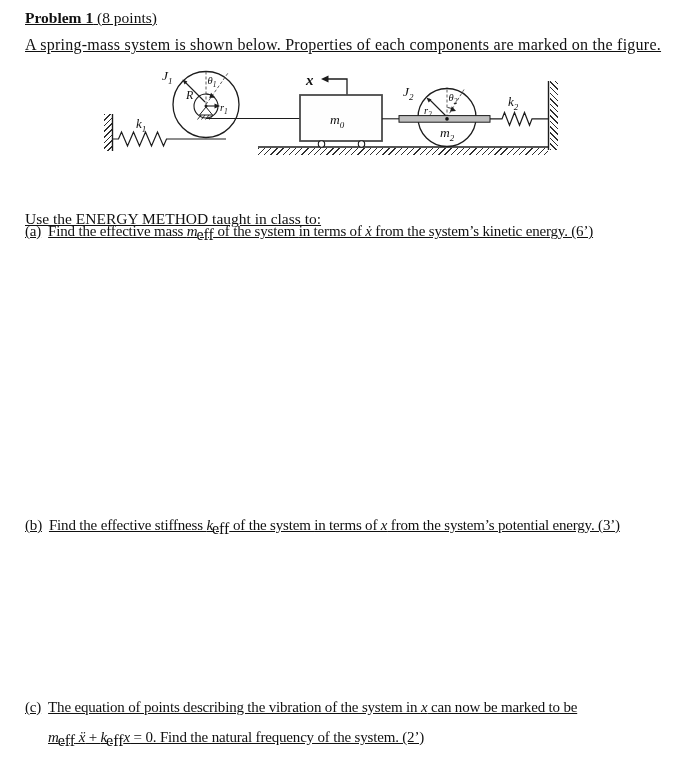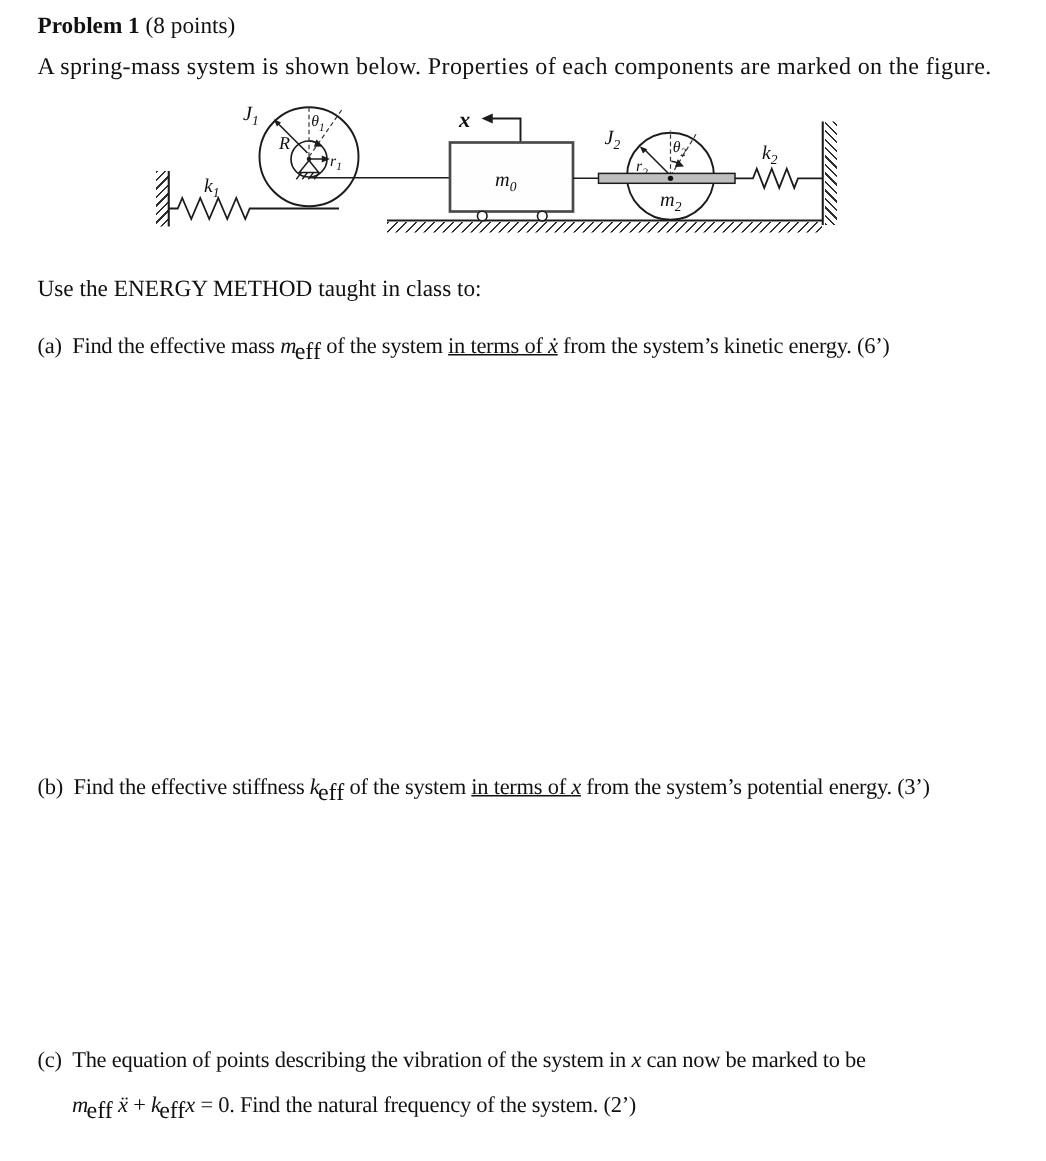--- a/index.html
+++ b/index.html
@@ -1,20 +1,20 @@
 <!DOCTYPE html>
 <html><head>
 <meta charset="utf-8">
 <style>
   html,body{margin:0;padding:0;}
   body{
     width:697px;height:774px;background:#ffffff;position:relative;overflow:hidden;
     font-family:"Liberation Serif","DejaVu Serif",serif;color:#111;
   }
-  .line{position:absolute;white-space:nowrap;font-size:15.5px;line-height:19px;}
+  .line{position:absolute;white-space:nowrap;font-size:15.5px;line-height:19px;text-decoration:underline;}
   .b{font-weight:bold;}
   .it{font-style:italic;}
   .sub{font-size:16px;vertical-align:-4px;margin-left:-1px;letter-spacing:0;}
   .ul{text-decoration:underline;}
   .plabel{margin-right:7px;}
   .tight{font-size:15px;letter-spacing:-0.18px;}
   .intro{font-size:16px;letter-spacing:0.25px;}
   
   .figure{position:absolute;left:0;top:60px;width:697px;height:116px;}
   .figure svg{position:absolute;left:0;top:0;}
@@ -110,21 +110,21 @@
     <rect x="399" y="115.6" width="91" height="6.6" fill="#bfbfbf" stroke="#1c1c1c" stroke-width="1"></rect>
     <circle cx="447" cy="118.9" r="1.8" fill="#101010"></circle>
 
     <g fill="none" stroke="#1c1c1c" stroke-width="1.2">
       <polyline points="490,118.9 502,118.9 504.5,112.5 509.5,125.3 514.5,112.5 519.5,125.3 524.5,112.5 529.5,125.3 532,118.9 548.5,118.9"></polyline>
     </g>
     <text x="508" y="106" font-size="13"><tspan>k</tspan><tspan dy="3.5" font-size="9">2</tspan></text>
   </svg>
 </div>
 
-<div class="line" style="left:25px;top:183px;">Use the ENERGY METHOD taught in class to:</div>
+<div class="line" style="left:25px;top:209px;">Use the ENERGY METHOD taught in class to:</div>
 
 <div class="line tight" style="left:25px;top:222px;">
   <span class="plabel">(a)</span><span>Find the effective mass </span><span class="it">m</span><span class="sub">eff</span><span> of the system </span><span class="ul"><span>in terms of </span><span class="it">ẋ</span></span><span> from the system’s kinetic energy. (6’)</span>
 </div>
 
 <div class="line tight" style="left:25px;top:516px;">
   <span class="plabel">(b)</span><span>Find the effective stiffness </span><span class="it">k</span><span class="sub">eff</span><span> of the system </span><span class="ul"><span>in terms of </span><span class="it">x</span></span><span> from the system’s potential energy. (3’)</span>
 </div>
 
 <div class="line tight" style="left:25px;top:698px;">

